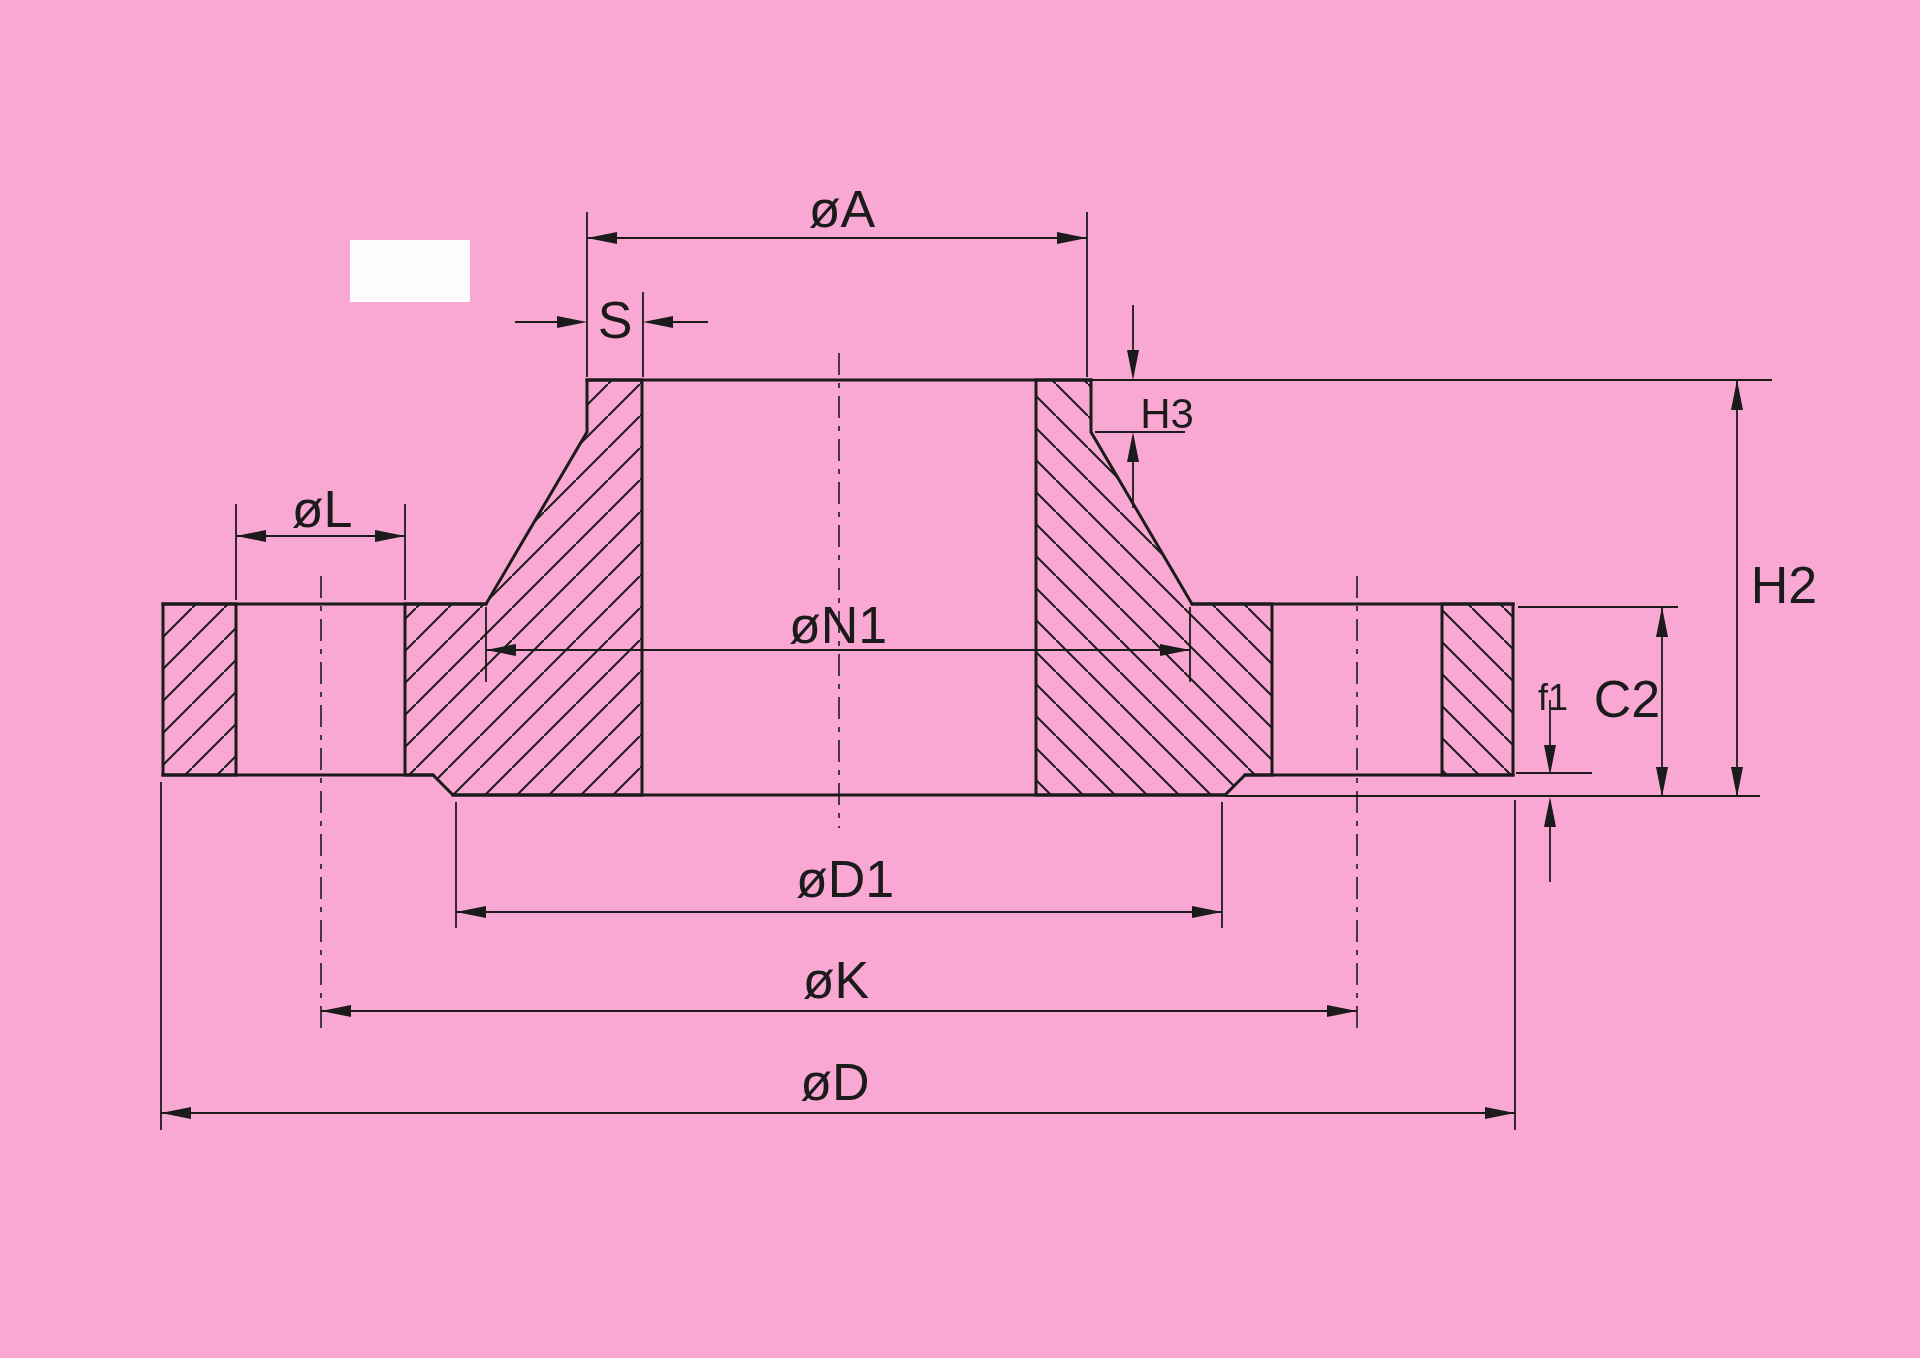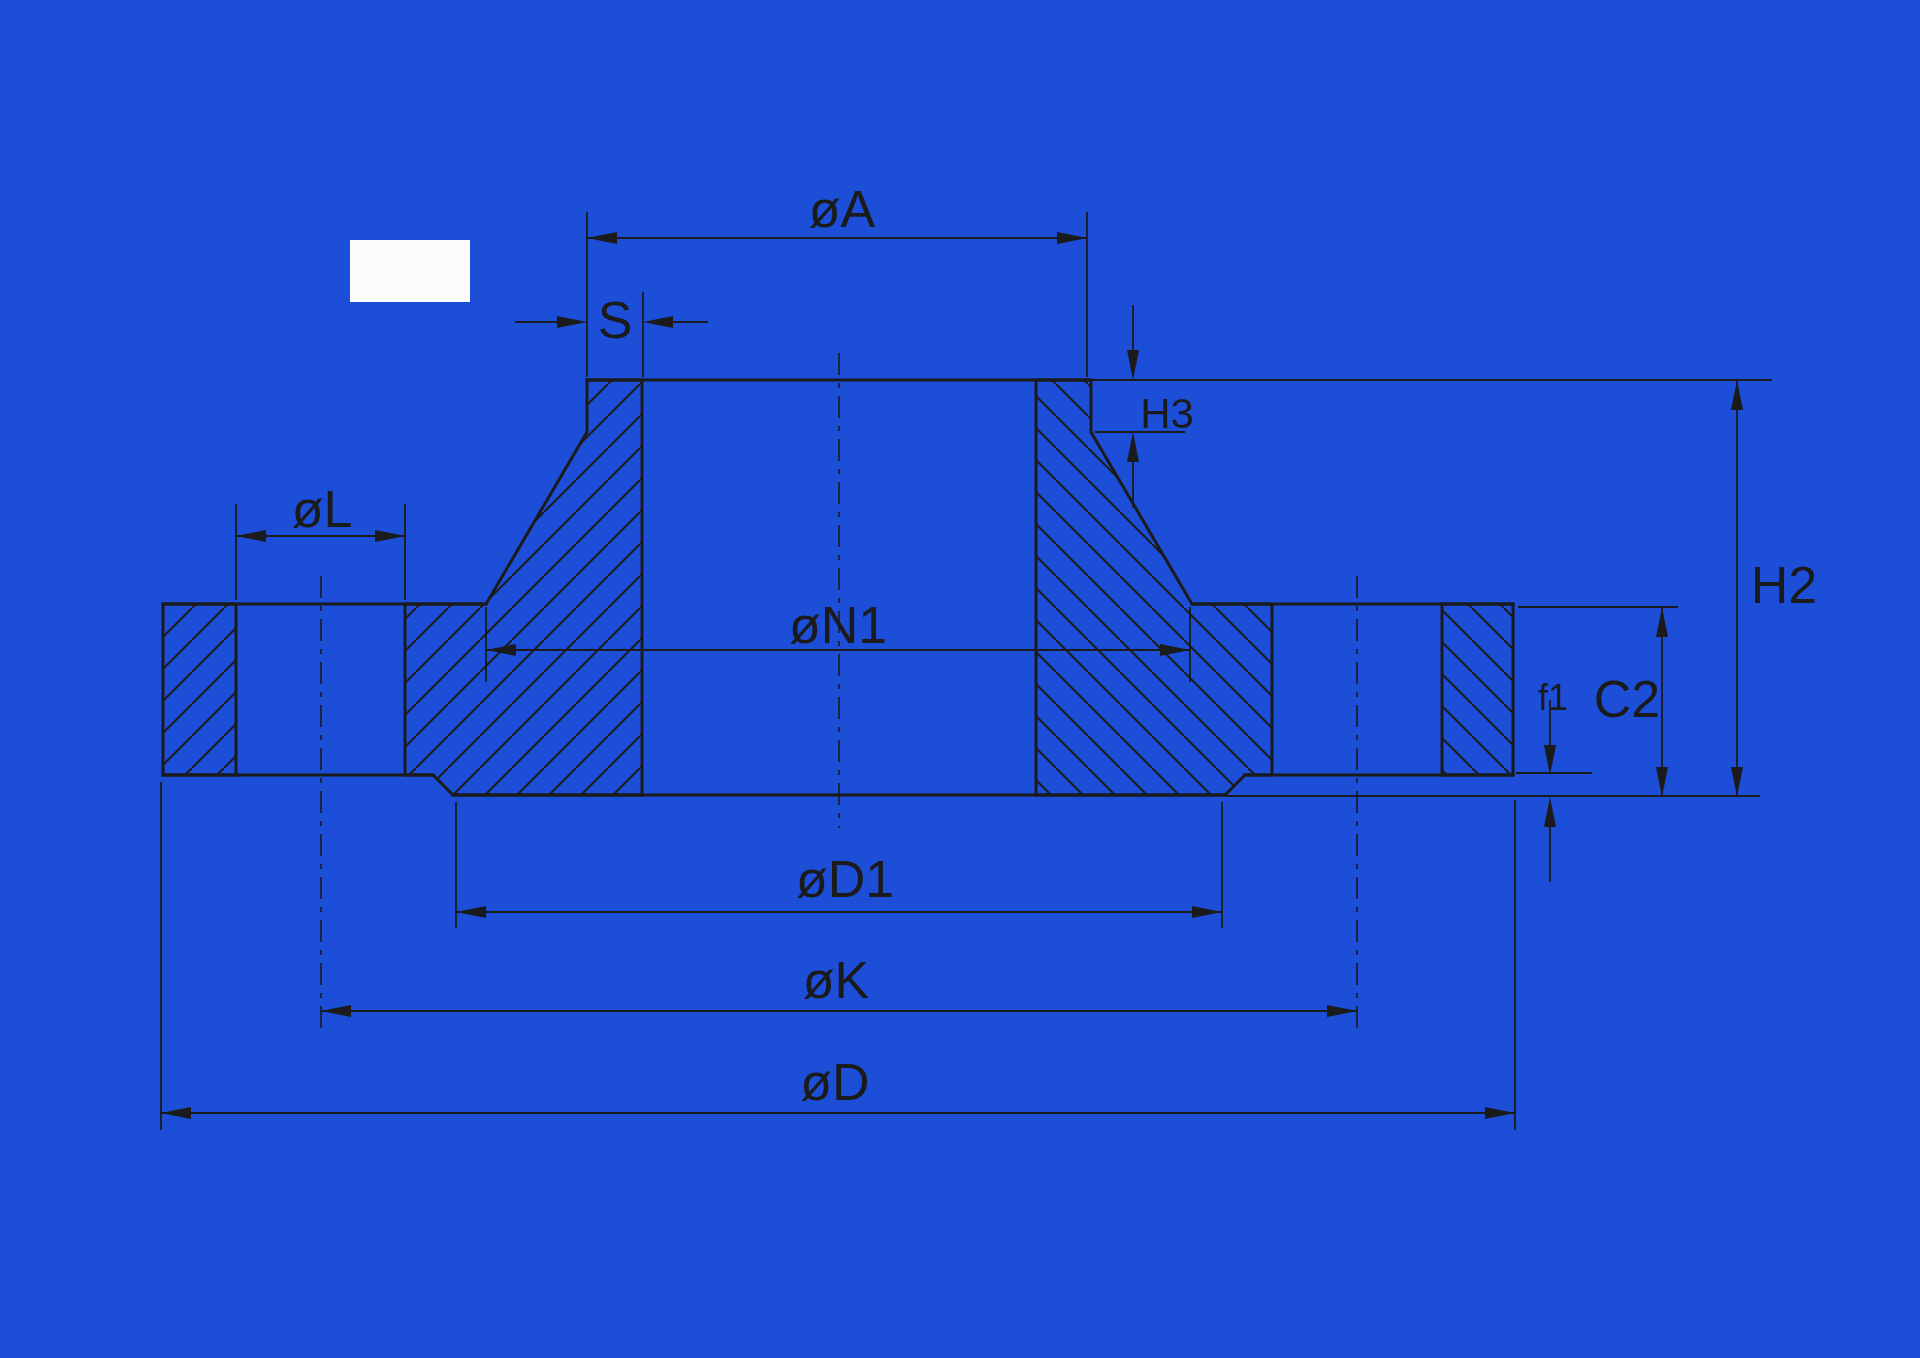--- a/index.html
+++ b/index.html
@@ -7,21 +7,21 @@
     padding: 0;
     background: #ffffff;
     width: 1920px;
     height: 1358px;
     overflow: hidden;
   }
   .drawing-wrap {
     position: relative;
     width: 1920px;
     height: 1358px;
-    background: #1d4ed8;
+    background: #f9a8d4;
   }
   svg {
     display: block;
   }
   text {
     font-family: "Liberation Sans", "DejaVu Sans", sans-serif;
     fill: #1b1b1b;
   }
   .lbl-lg { font-size: 52px; }
   .lbl-md { font-size: 42px; }

